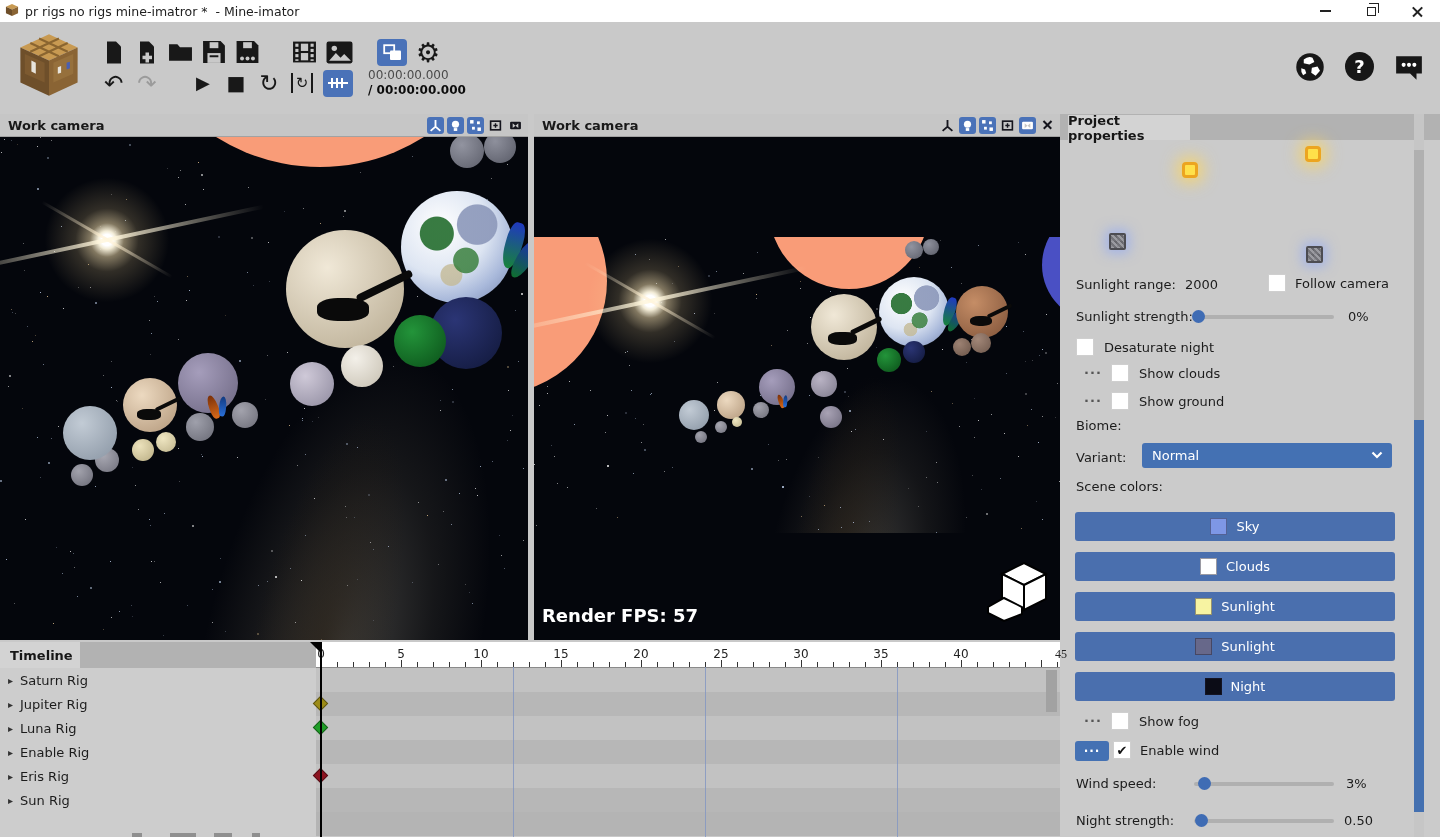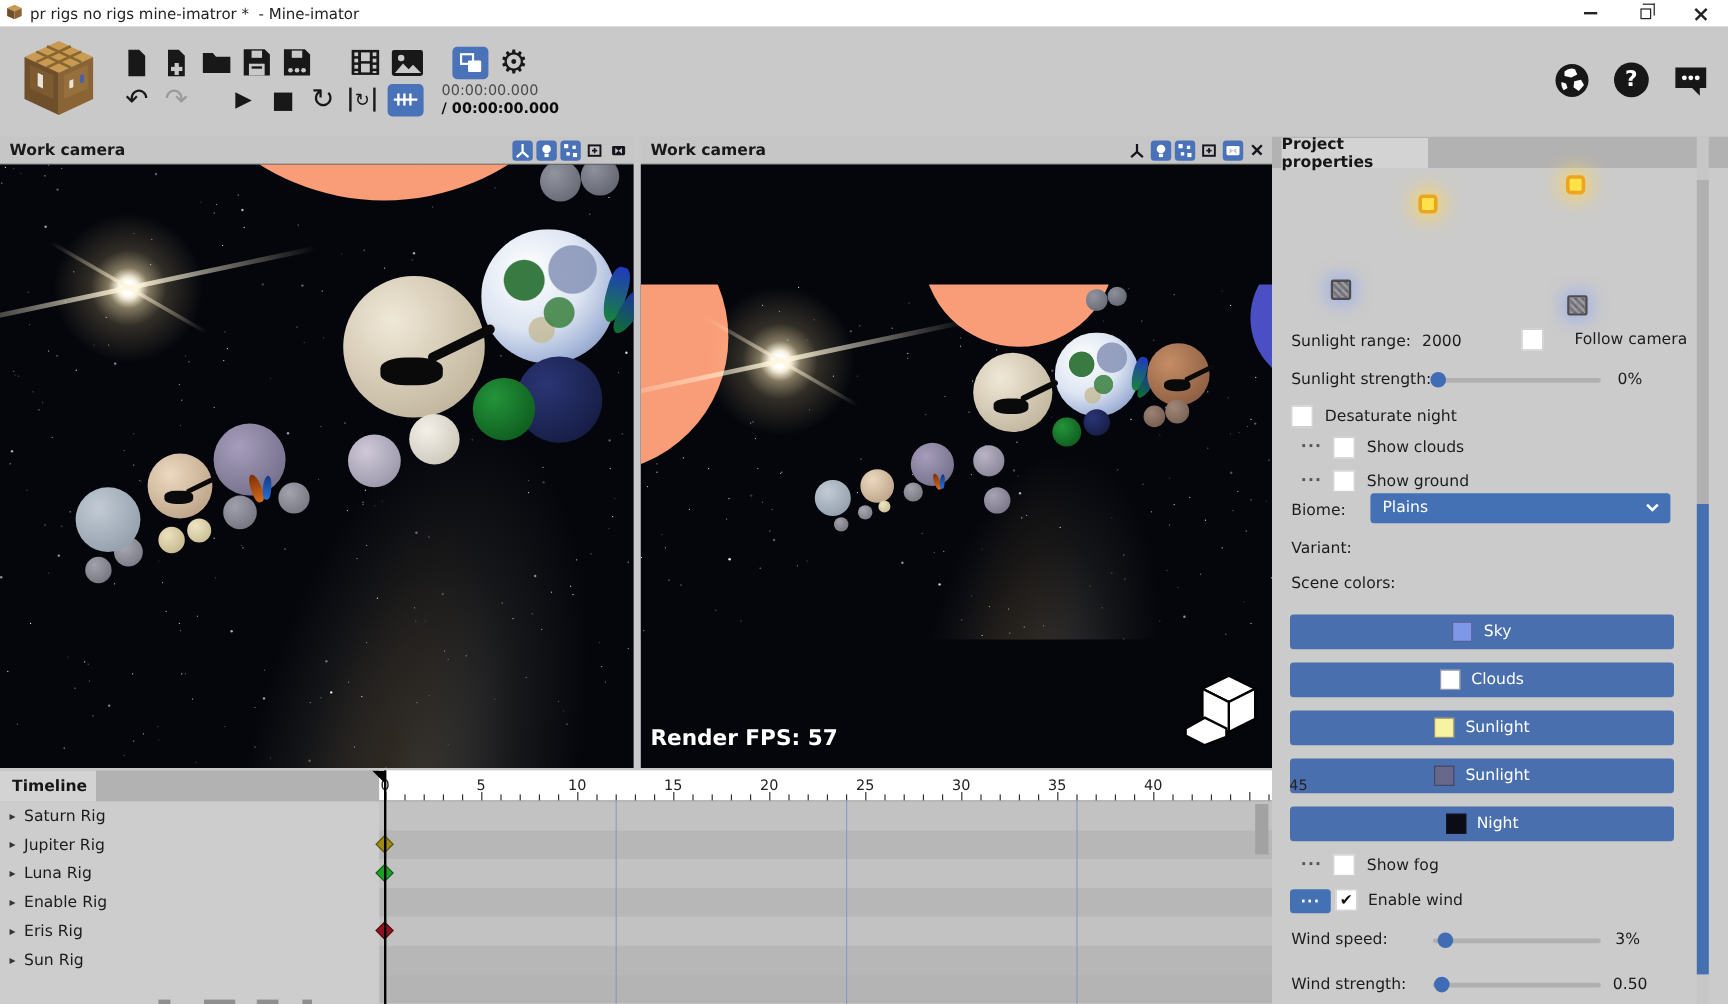--- a/index.html
+++ b/index.html
@@ -843,47 +843,47 @@
 
   <div class="sun" style="left:122px;top:48px"></div>
   <div class="moon" style="left:49px;top:119px"></div>
 
   <div class="sun" style="left:245px;top:32px"></div>
   <div class="moon" style="left:246px;top:132px"></div>
 
   <span class="plabel" style="left:16px;top:163px">Sunlight range:</span>
   <span class="pvalue" style="left:125px;top:163px">2000</span>
   <div class="cb" style="left:208px;top:160px"></div>
-  <span class="plabel" style="left:252px;top:162px">Follow camera</span>
+  <span class="plabel" style="left:235px;top:162px">Follow camera</span>
 
   <span class="plabel" style="left:16px;top:195px">Sunlight strength:</span>
   <div class="slider-track" style="left:134px;top:201px"></div>
   <div class="slider-knob" id="knob-sun" style="top: 196px; left: 132.2px;"></div>
   <span class="pvalue" style="left:288px;top:195px">0%</span>
 
   <div class="cb" style="left:16px;top:224px"></div>
   <span class="plabel" style="left:44px;top:226px">Desaturate night</span>
 
   <span class="dots" style="left:24px;top:251px">···</span>
   <div class="cb" style="left:51px;top:250px"></div>
   <span class="plabel" style="left:79px;top:252px">Show clouds</span>
 
   <span class="dots" style="left:24px;top:279px">···</span>
   <div class="cb" style="left:51px;top:278px"></div>
   <span class="plabel" style="left:79px;top:280px">Show ground</span>
 
   <span class="plabel" style="left:16px;top:304px">Biome:</span>
-  <div class="dd" style="left:82px;top:297px">
-    <span>Plains</span>
+
+  <span class="plabel" style="left:16px;top:336px">Variant:</span>
+  <div class="dd" style="left:82px;top:329px">
+    <span>Normal</span>
     <svg width="12" height="8" viewBox="0 0 12 8">
         <path d="M1.5 1.5 L6 6 L10.5 1.5" stroke="#fff" stroke-width="2.2" fill="none"></path>
       </svg>
   </div>
-
-  <span class="plabel" style="left:16px;top:336px">Variant:</span>
 
   <span class="plabel" style="left:16px;top:365px">Scene colors:</span>
   <div id="scene-colors-host">
       <div class="scb" style="top: 398px;">
         <div class="swatch" style="background: rgb(126, 151, 230);"></div>
         <span>Sky</span>
       </div>
       <div class="scb" style="top: 438px;">
         <div class="swatch" style="background: rgb(255, 255, 255);"></div>
         <span>Clouds</span>
@@ -910,21 +910,21 @@
   <div class="cb" style="left:53px;top:627px">
       <span id="wind-check">✔</span>
     </div>
   <span class="plabel" style="left:80px;top:629px">Enable wind</span>
 
   <span class="plabel" style="left:16px;top:662px">Wind speed:</span>
   <div class="slider-track" style="left:134px;top:668px"></div>
   <div class="slider-knob" id="knob-speed" style="top: 663px; left: 137.8px;"></div>
   <span class="pvalue" style="left:286px;top:662px">3%</span>
 
-  <span class="plabel" style="left:16px;top:699px">Wind strength:</span>
+  <span class="plabel" style="left:16px;top:699px">Night strength:</span>
   <div class="slider-track" style="left:134px;top:705px"></div>
   <div class="slider-knob" id="knob-strength" style="top: 700px; left: 135px;"></div>
   <span class="pvalue" style="left:284px;top:699px">0.50</span>
 
   <div class="pscroll-track"></div>
   <div class="pscroll-gray"></div>
   <div class="pscroll-blue"></div>
 </div>
 
 <div class="tl">
@@ -980,21 +980,21 @@
       <span class="tick" style="left: 741px; top: 20px; height: 5px;"></span>
       <span class="rlabel" style="left: 5px;">0</span>
       <span class="rlabel" style="left: 85px;">5</span>
       <span class="rlabel" style="left: 165px;">10</span>
       <span class="rlabel" style="left: 245px;">15</span>
       <span class="rlabel" style="left: 325px;">20</span>
       <span class="rlabel" style="left: 405px;">25</span>
       <span class="rlabel" style="left: 485px;">30</span>
       <span class="rlabel" style="left: 565px;">35</span>
       <span class="rlabel" style="left: 645px;">40</span>
-      <span class="rlabel" style="left: 766px;">45</span>
+      <span class="rlabel" style="left: 745px; font-family: Liberation Serif, serif;">45</span>
     </div>
   <div id="tl-stripes">
       <div class="stripe" style="top: 28px; background: rgb(194, 194, 194);"></div>
       <div class="stripe" style="top: 52px; background: rgb(183, 183, 183);"></div>
       <div class="stripe" style="top: 76px; background: rgb(194, 194, 194);"></div>
       <div class="stripe" style="top: 100px; background: rgb(183, 183, 183);"></div>
       <div class="stripe" style="top: 124px; background: rgb(194, 194, 194);"></div>
       <div class="stripe" style="top: 148px; background: rgb(183, 183, 183);"></div>
       <div class="stripe" style="top: 172px; background: rgb(180, 180, 180);"></div>
     </div>

